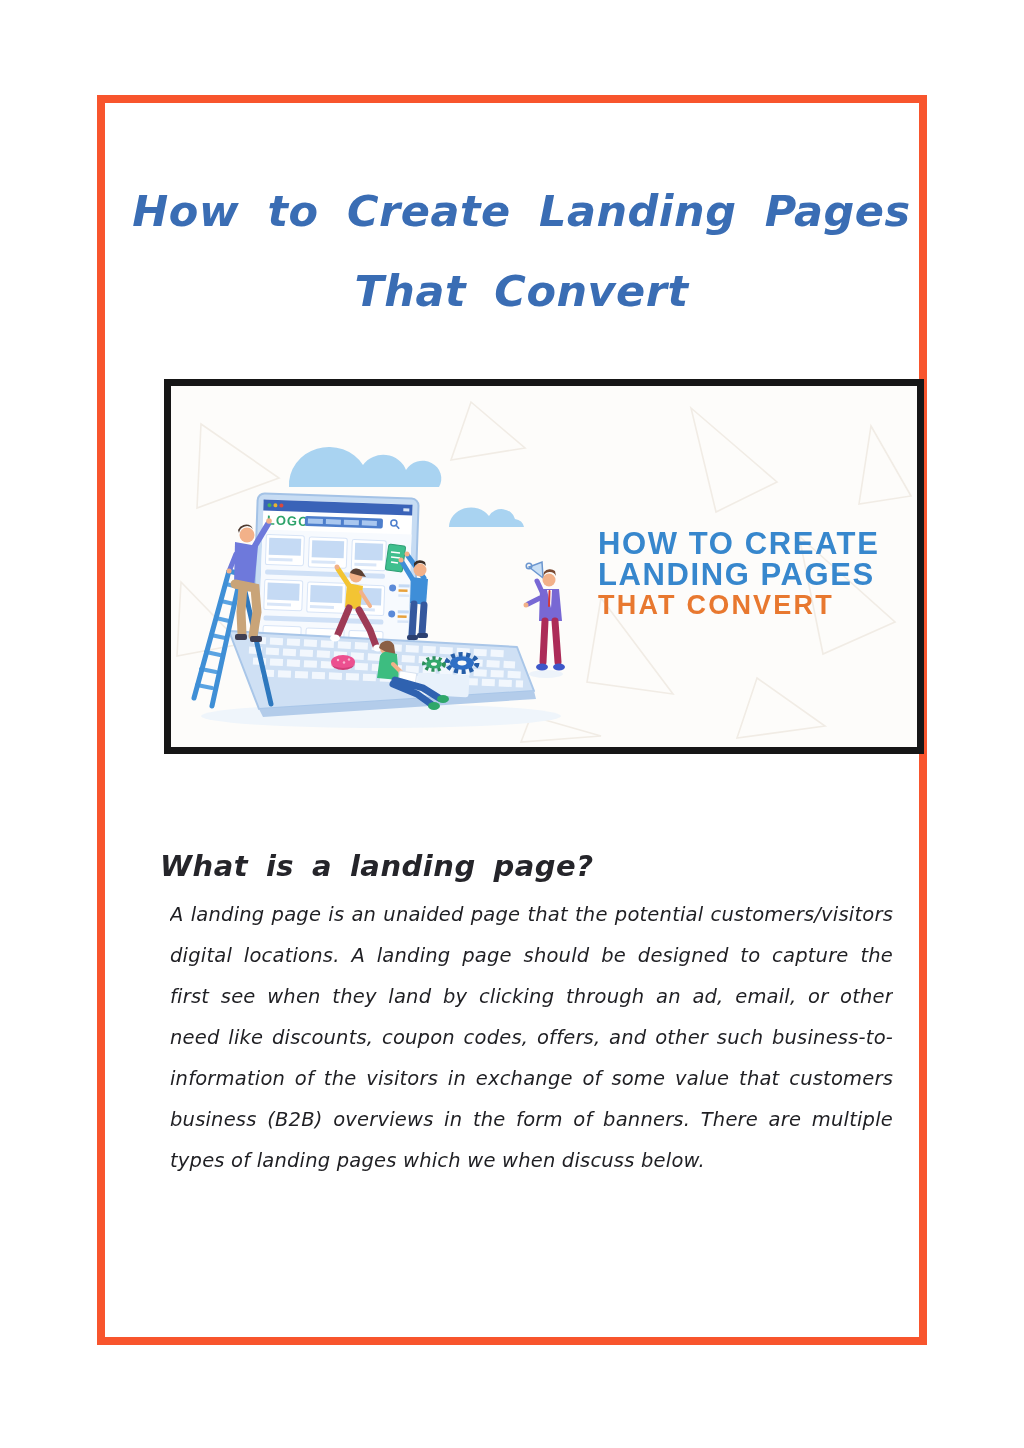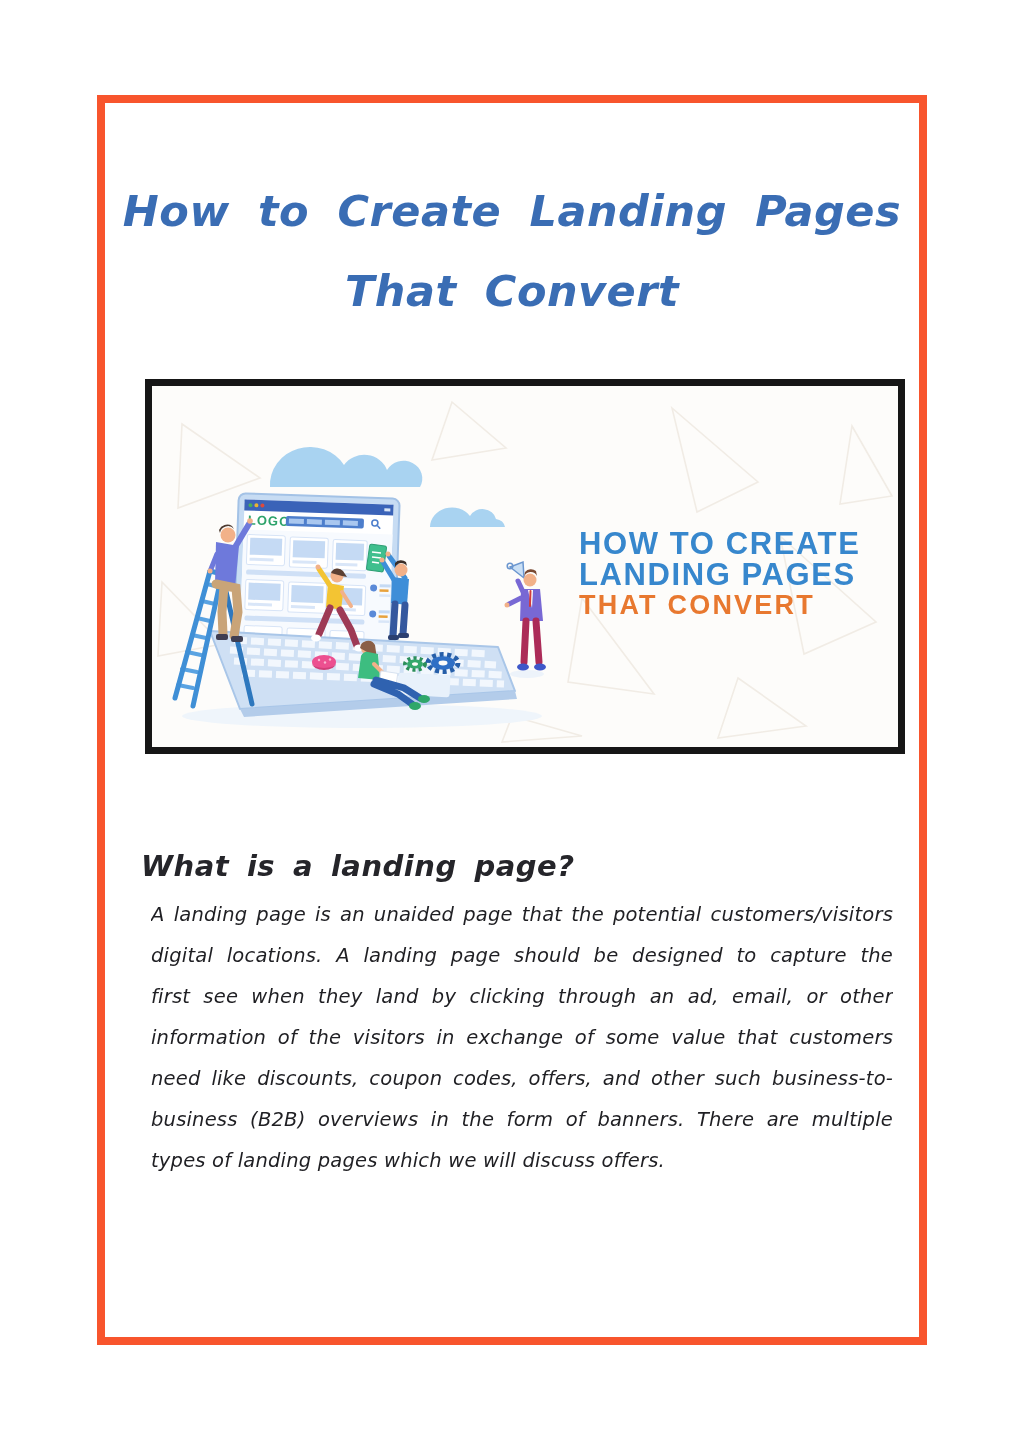--- a/index.html
+++ b/index.html
@@ -10,20 +10,21 @@
     position: relative;
     overflow: hidden;
   }
   .frame {
     position: absolute;
     left: 97px; top: 95px;
     width: 830px; height: 1250px;
     box-sizing: border-box;
     border: 8px solid #F8552D;
     background: #ffffff;
+    padding-left: 19px;
   }
   .doc-title {
     margin: 68px 0 0 0;
     text-align: center;
     font-style: italic;
     font-weight: bold;
     font-size: 43px;
     line-height: 80px;
     color: #3A6DB4;
     letter-spacing: 0.5px;
@@ -303,19 +304,19 @@
       <text x="427" y="228" font-size="27" class="hl-orange" fill="#E8782F">THAT CONVERT</text>
     </svg>
   </figure>
 
   <h2 class="section-heading">What is a landing page?</h2>
 
   <div class="body-text">
     <div class="line">A landing page is an unaided page that the potential customers/visitors</div>
     <div class="line">digital locations. A landing page should be designed to capture the</div>
     <div class="line">first see when they land by clicking through an ad, email, or other</div>
+    <div class="line">need like discounts, coupon codes, offers, and other such business-to-</div>
     <div class="line">information of the visitors in exchange of some value that customers</div>
-    <div class="line">need like discounts, coupon codes, offers, and other such business-to-</div>
     <div class="line">business (B2B) overviews in the form of banners. There are multiple</div>
-    <div class="line last">types of landing pages which we will discuss offers.</div>
+    <div class="line last">types of landing pages which we when discuss below.</div>
   </div>
 
 </div>
 
 </body></html>

